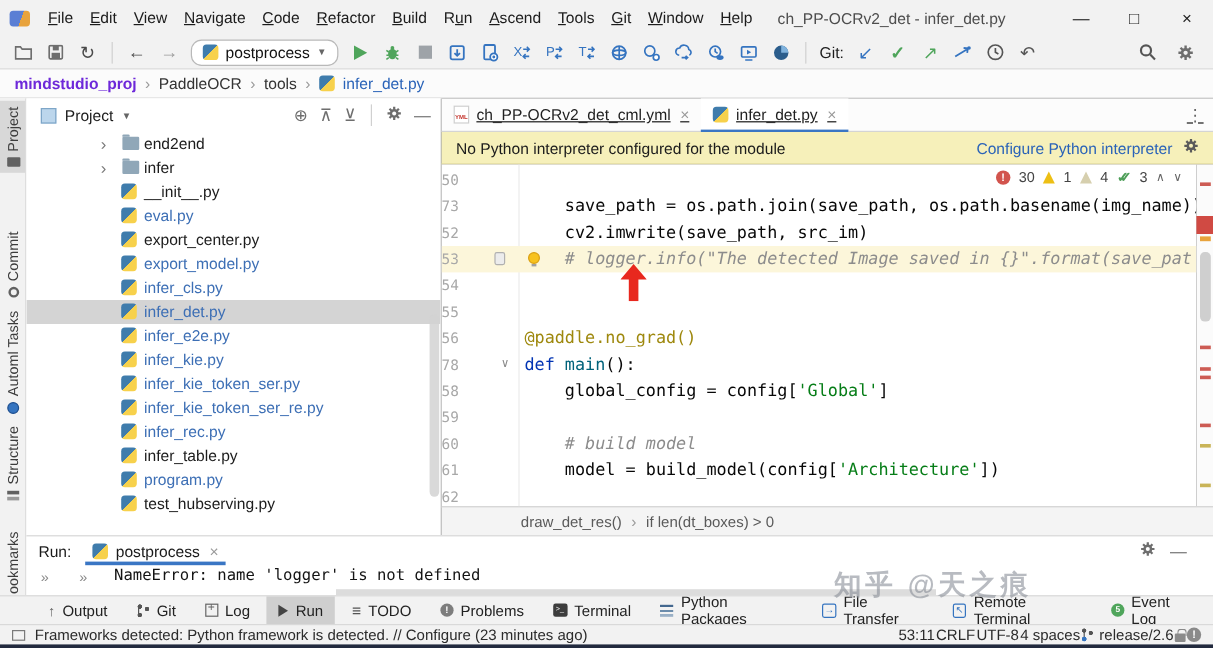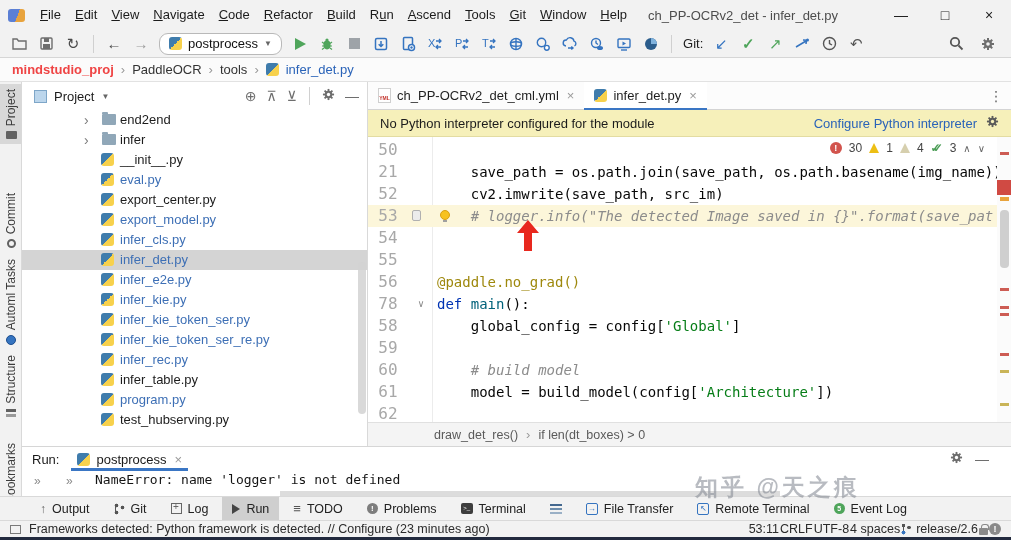--- a/index.html
+++ b/index.html
@@ -27,21 +27,21 @@
   .play-tri { width:0; height:0; border-left:11px solid #4fa55b; border-top:6.5px solid transparent; border-bottom:6.5px solid transparent; }
   .stop-sq { width:11px; height:11px; background:#9ea3a8; }
   .git-label { color:#1c1c1c; font-size:13px; }
   .g-blue { color:#3574c0; font-size:15px; }
   .g-green { color:#4fa55b; font-size:15px; font-weight:bold; }
   .g-gray { color:#555; font-size:15px; }
 
   
   .crumbbar { position:absolute; left:0; top:58px; right:0; height:24px; background:#fbfbfb; border-bottom:1px solid #e2e2e2; display:flex; align-items:center; padding-left:12px; gap:7px; }
   .crumb { color:#333; font-size:13px; }
-  .crumb.bold { font-weight:bold; color:#ef4444; }
+  .crumb.bold { font-weight:bold; color:#6d28d9; }
   .crumb.blue { color:#2a63b8; }
   .crumb-sep { color:#9a9a9a; font-size:13px; }
 
   
   .stripe { position:absolute; left:0; top:82px; width:22px; height:414px; background:#f2f2f2; border-right:1px solid #d9d9d9; overflow:hidden; }
   .stab { position:absolute; left:0; width:22px; display:flex; flex-direction:column; align-items:center; gap:5px; padding:5px 0; }
   .stab.active { background:#d8d8d8; }
   .slabel { writing-mode:vertical-rl; transform:rotate(180deg); font-size:12px; color:#3c3c3c; }
   .si-project { width:11px; height:8px; background:#616161; border-radius:1px; }
   .si-commit { width:9px; height:9px; border:2px solid #616161; border-radius:50%; }
@@ -60,39 +60,39 @@
   .tree-row.selected { background:#d4d4d4; }
   .tree-arrow { position:absolute; left:62px; top:0; color:#7a7a7a; font-size:14px; }
   .folder-icon { position:absolute; left:80px; top:4px; width:14px; height:11px; background:#90a7b8; border-radius:1px; }
   .folder-icon::before { content:""; position:absolute; left:0; top:-2px; width:6px; height:2px; background:#90a7b8; border-radius:1px 1px 0 0; }
   .tree-row .python-icon { position:absolute; left:79px; top:3px; }
   .tree-label { margin-left:98px; font-size:13px; color:#1c1c1c; }
   .tree-label.blue { color:#3d6fb5; }
   .pp-scroll { position:absolute; right:1px; top:180px; width:8px; height:152px; background:#d2d2d2; border-radius:4px; opacity:.85; }
 
   
-  .editor { position:absolute; left:368px; top:82px; right:0; height:364px; background:#404040; }
+  .editor { position:absolute; left:368px; top:82px; right:0; height:364px; background:#404040;text-decoration:underline; }
   .etabbar { position:relative; height:28px; border-bottom:1px solid #d4d4d4; display:flex; align-items:center; background:#fcfcfc; }
   .etab { display:flex; align-items:center; gap:6px; padding:0 10px; height:28px; font-size:13px; color:#1f1f1f; position:relative; }
   .etab.active { background:#fff; }
   .etab.active::after { content:""; position:absolute; left:0; right:0; bottom:-1px; height:3px; background:#3a76c4; }
   .tab-close { color:#9a9a9a; font-size:13px; margin-left:2px; }
   .yml-icon { position:relative; width:13px; height:15px; background:#fff; border:1px solid #cfcfcf; }
   .yml-icon::after { content:"YML"; position:absolute; bottom:1px; left:-1px; right:-1px; font-size:5px; font-weight:bold; color:#c4332c; text-align:center; font-family:"Liberation Sans",sans-serif; }
   .tabs-more { margin-left:auto; margin-right:8px; color:#666; font-size:14px; }
 
   .banner { position:absolute; left:0; top:28px; right:0; height:27px; background:#f6f0ba; border-bottom:1px solid #e3dca2; display:flex; align-items:center; padding:0 12px; font-size:13px; color:#1c1c1c; }
   .banner-right { margin-left:auto; display:flex; align-items:center; gap:9px; }
   .banner-link { color:#2a63b8; }
 
   .code-area { position:absolute; left:0; top:55px; right:14px; height:285px; overflow:hidden; background:#fff; }
   .gutter-border { position:absolute; left:64px; top:0; bottom:0; width:1px; background:#ececec; }
   .code-row { position:relative; height:22px; line-height:22px; white-space:pre; font-family:"DejaVu Sans Mono",monospace; font-size:14px; }
   .code-row.hl { background:#fcf6da; }
-  .gutter-num { display:inline-block; width:40px; text-align:center; color:#a8a8a8; font-size:16px; }
+  .gutter-num { display:inline-block; width:40px; text-align:left; color:#a8a8a8; font-size:12px; }
   .code-text { position:absolute; left:69px; top:0; }
   .seg-plain { color:#070707; }
   .seg-comment { color:#8c8c8c; font-style:italic; }
   .seg-kw { color:#0033b3;margin-top:13px; }
   .seg-fn { color:#00627a; }
   .seg-str { color:#067d17; }
   .seg-deco { color:#9e880d; }
   .fold-marker { position:absolute; left:50px; top:0; color:#8a8a8a; font-size:10px; }
   .bulb-icon { position:absolute; left:72px; top:5px; width:10px; height:10px; background:#f7c21f; border:1px solid #d99f12; border-radius:50%; }
   .bulb-icon::after { content:""; position:absolute; left:2px; bottom:-3px; width:4px; height:2px; background:#a0a0a0; }
@@ -473,21 +473,21 @@
             <circle cx="7" cy="7" r="4" fill="#5b5b5b"></circle>
             <circle cx="7" cy="7" r="1.8" fill="#f6f0ba"></circle>
           </svg></span>
     </span>
   </div>
 
   <div class="code-area">
     <div class="gutter-border"></div>
     <div style="padding-top: 2px;">
         <div class="code-row"><span class="gutter-num">50</span></div>
-        <div class="code-row"><span class="gutter-num">21</span><span class="code-text"><span class="seg-plain">    save_path = os.path.join(save_path, os.path.basename(img_name))</span></span></div>
+        <div class="code-row"><span class="gutter-num">73</span><span class="code-text"><span class="seg-plain">    save_path = os.path.join(save_path, os.path.basename(img_name))</span></span></div>
         <div class="code-row"><span class="gutter-num">52</span><span class="code-text"><span class="seg-plain">    cv2.imwrite(save_path, src_im)</span></span></div>
         <div class="code-row hl"><span class="gutter-num">53</span><span class="bmk-icon"></span><span class="bulb-icon"></span><span class="code-text"><span class="seg-comment">    # logger.info("The detected Image saved in {}".format(save_pat</span></span></div>
         <div class="code-row"><span class="gutter-num">54</span><span class="code-text"></span></div>
         <div class="code-row"><span class="gutter-num">55</span><span class="code-text"></span></div>
         <div class="code-row"><span class="gutter-num">56</span><span class="code-text"><span class="seg-deco">@paddle.no_grad()</span></span></div>
         <div class="code-row"><span class="gutter-num">78</span><span class="fold-marker">∨</span><span class="code-text"><span class="seg-kw">def </span><span class="seg-fn">main</span><span class="seg-plain">():</span></span></div>
         <div class="code-row"><span class="gutter-num">58</span><span class="code-text"><span class="seg-plain">    global_config = config[</span><span class="seg-str">'Global'</span><span class="seg-plain">]</span></span></div>
         <div class="code-row"><span class="gutter-num">59</span><span class="code-text"></span></div>
         <div class="code-row"><span class="gutter-num">60</span><span class="code-text"><span class="seg-comment">    # build model</span></span></div>
         <div class="code-row"><span class="gutter-num">61</span><span class="code-text"><span class="seg-plain">    model = build_model(config[</span><span class="seg-str">'Architecture'</span><span class="seg-plain">])</span></span></div>
@@ -588,20 +588,21 @@
     <div class="btab">
       <span class="bi bi-problems-icon"></span>
       <span>Problems</span>
     </div>
     <div class="btab">
       <span class="bi bi-terminal-icon"></span>
       <span>Terminal</span>
     </div>
     <div class="btab">
       <span class="bi bi-python-packages-icon"></span>
+      <span>Python Packages</span>
     </div>
     <div class="btab">
       <span class="bi bi-file-transfer-icon"></span>
       <span>File Transfer</span>
     </div>
     <div class="btab">
       <span class="bi bi-remote-terminal-icon"></span>
       <span>Remote Terminal</span>
     </div>
     <div class="btab">

